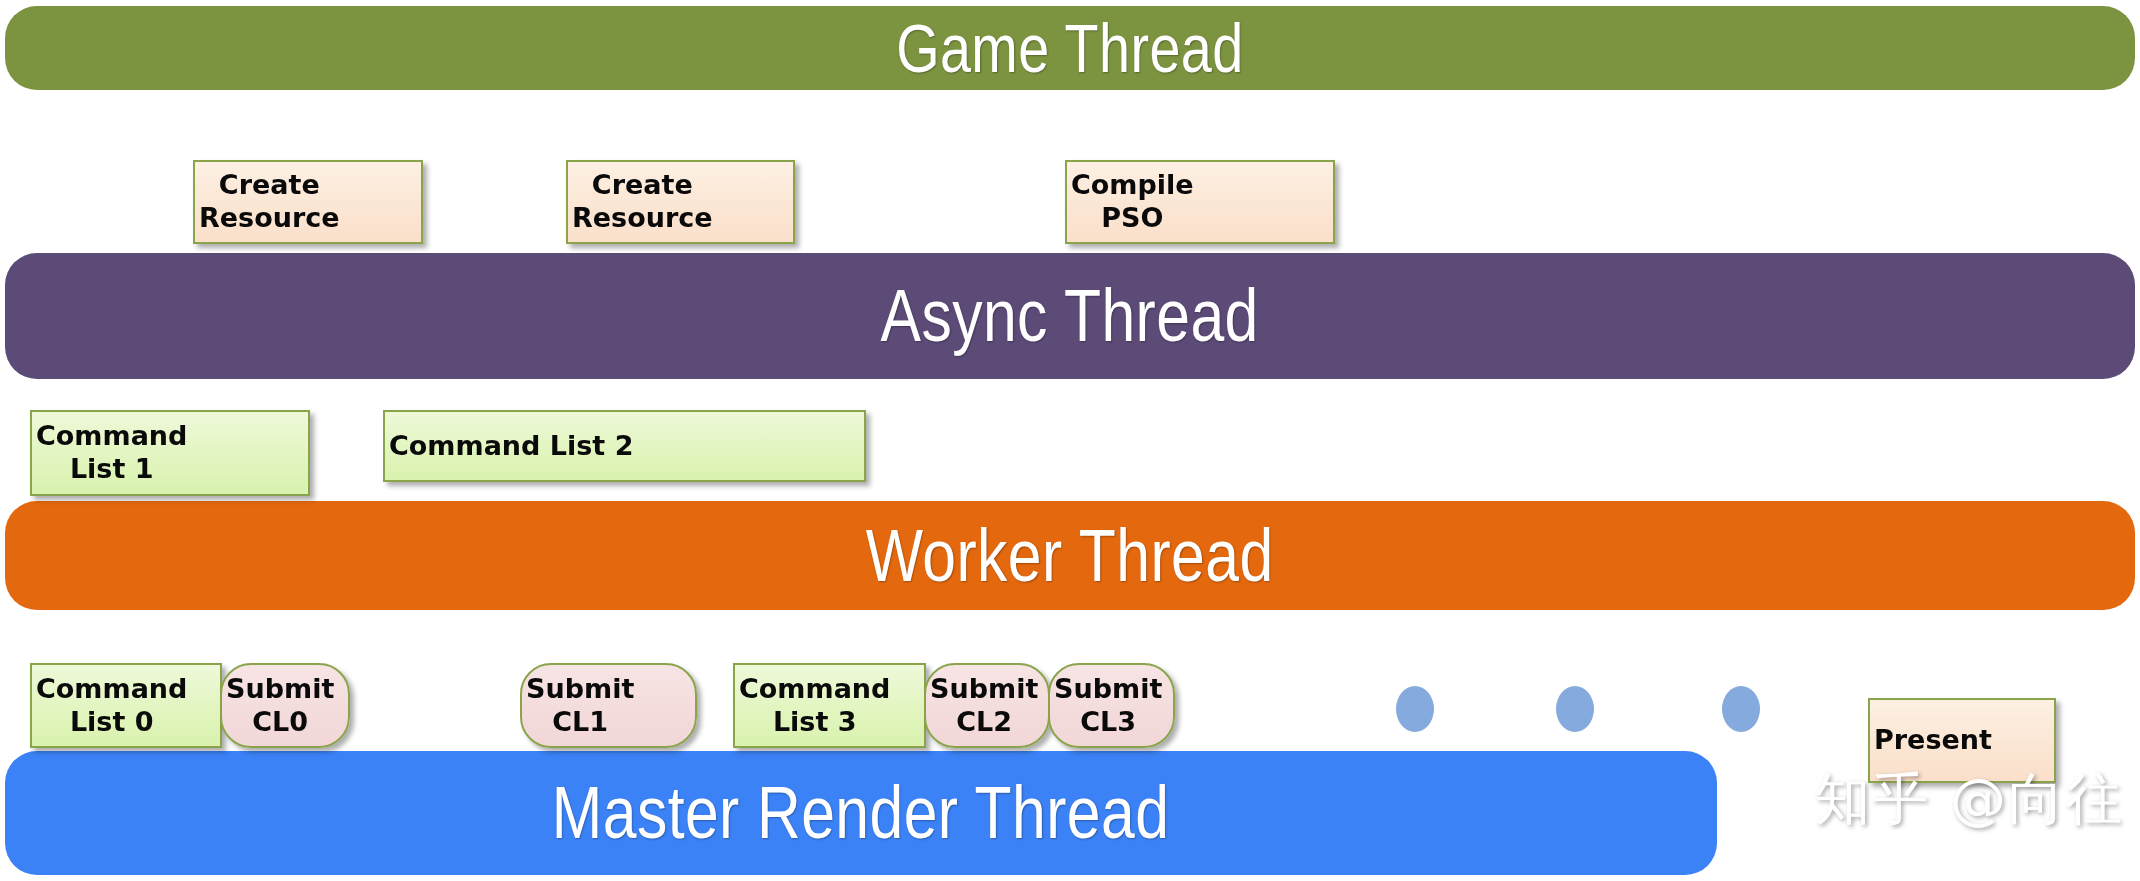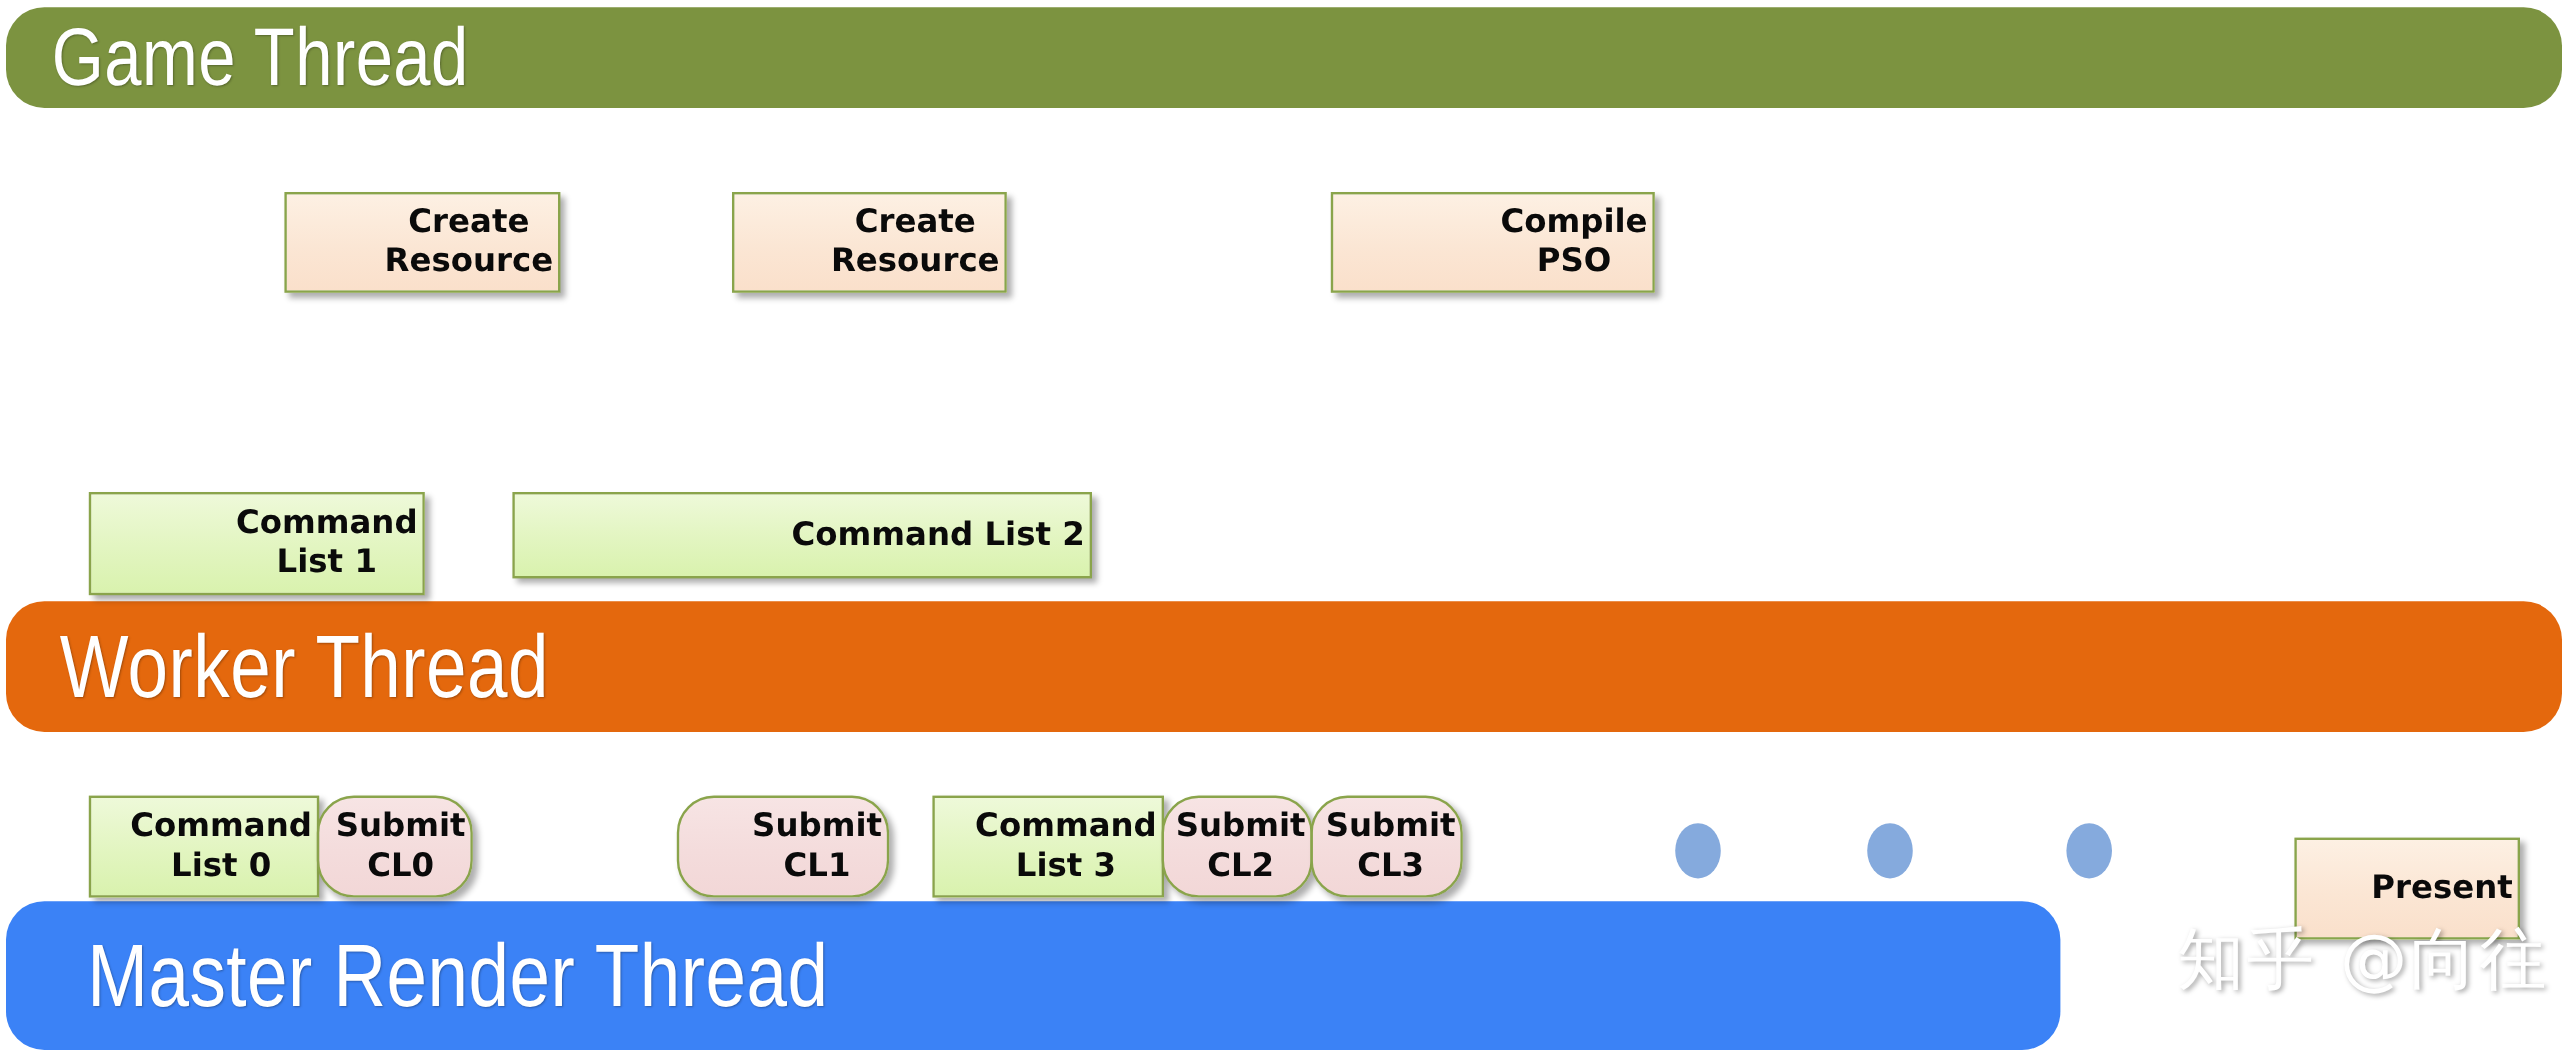--- a/index.html
+++ b/index.html
@@ -16,20 +16,21 @@
     height: 881px;
     background: #ffffff;
     overflow: hidden;
   }
 
   
   .lane {
     position: absolute;
     display: flex;
     align-items: center;
+    justify-content: center;
     box-sizing: border-box;
     color: #ffffff;
     font-family: "Liberation Sans", "DejaVu Sans", sans-serif;
     font-weight: 400;
     letter-spacing: 0.5px;
     text-shadow: 1px 1px 2px rgba(0,0,0,0.30);
     z-index: 1;
     border-radius: 32px;
   }
   .lane-label {
@@ -50,32 +51,31 @@
   .lane-worker .lane-label { font-size: 74px; }
   .lane-master .lane-label { font-size: 74px; }
 
   
   .task {
     position: absolute;
     box-sizing: border-box;
     border: 2px solid #8aa44b;
     display: flex;
     align-items: center;
-    justify-content: flex-end;
+    justify-content: flex-start;
     text-align: center;
     color: #0a0a0a;
     font-family: "DejaVu Sans", "Liberation Sans", sans-serif;
     font-weight: bold;
     font-size: 27px;
     line-height: 1.22;
     box-shadow: 4px 4px 5px rgba(0,0,0,0.32);
     z-index: 5;
     white-space: pre-line;
     padding: 2px 4px;
-    margin-left: 44px;
   }
   .task.peach {
     background: linear-gradient(to bottom, #fdf0e3 0%, #fbe6d4 55%, #fae0cb 100%);
   }
   .task.green {
     background: linear-gradient(to bottom, #eef9d9 0%, #e2f5c0 55%, #d9f2ae 100%);
   }
   .task.pink {
     background: linear-gradient(to bottom, #f7e4e4 0%, #f4dcdc 55%, #f2d7d7 100%);
     border-radius: 31px;
@@ -122,20 +122,23 @@
   </div>
   <div class="task peach" style="left:566px; top:160px; width:229px; height:84px;">
     <span class="label">Create
 Resource</span>
   </div>
   <div class="task peach" style="left:1065px; top:160px; width:270px; height:84px;">
     <span class="label">Compile
 PSO</span>
   </div>
 
+  <div class="lane lane-async">
+    <span class="lane-label">Async Thread</span>
+  </div>
 
   <div class="task green" style="left:30px; top:410px; width:280px; height:86px;">
     <span class="label">Command
 List 1</span>
   </div>
   <div class="task green" style="left:383px; top:410px; width:483px; height:72px;">
     <span class="label">Command List 2</span>
   </div>
 
   <div class="lane lane-worker">

